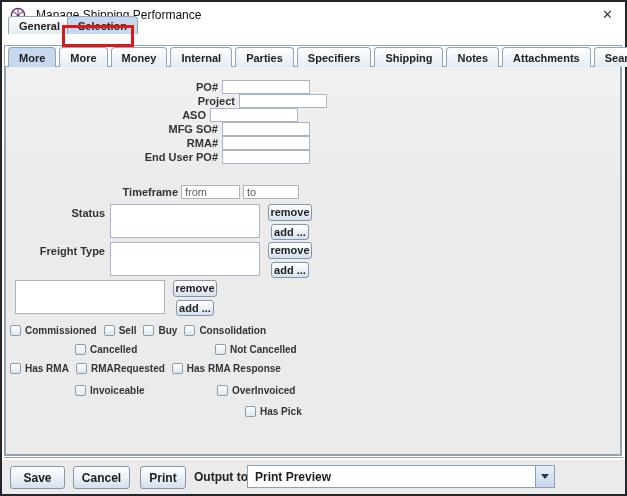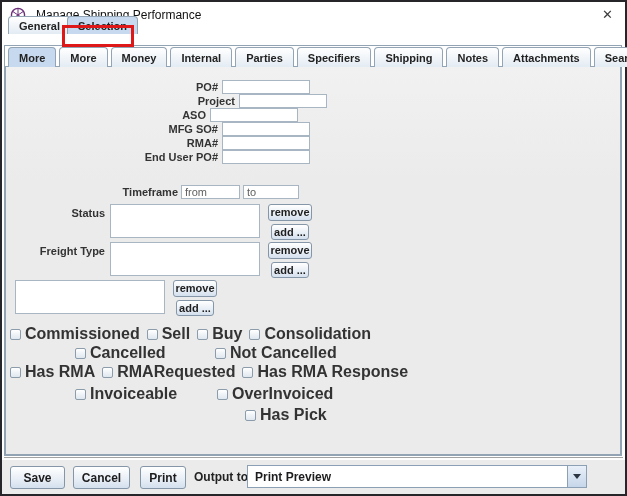--- a/index.html
+++ b/index.html
@@ -52,30 +52,30 @@
   .jbtn { font:bold 11px "Liberation Sans", sans-serif; color:#1f1f1f;
     background:linear-gradient(180deg,#ffffff 0%,#e9eff6 55%,#d4e0ee 100%);
     border:1px solid #8596a8; border-radius:3px; padding:0; line-height:1; cursor:default;margin-left:8px; }
   .jbtn.rem { width:44px; height:17px; }
   .jbtn.add { width:38px; height:16px; margin-top:3px; }
   .cbrow { position:absolute; display:flex; gap:7px; z-index:3; }
   .cbitem { display:flex; align-items:center; gap:4px; }
   .cbitem.abs { position:absolute; z-index:3; }
   .cb { width:11px; height:11px; border:1px solid #8c9cab; border-radius:2px;
     background:linear-gradient(#ffffff,#dfe7ef); flex:none; }
-  .cbl { font-weight:bold; font-size:16px; color:#333; white-space:nowrap; }
+  .cbl { font-weight:bold; font-size:10px; color:#333; white-space:nowrap; }
   
   .footer-sep { position:absolute; left:4px; right:4px; top:457px; height:2px;
     border-top:1px solid #a2a2a2; border-bottom:1px solid #fdfdfd; z-index:1; }
   .footerbar { position:absolute; left:2px; right:2px; top:460px; height:34px; background:#ebebeb; z-index:1; }
   .fbtn { position:absolute; top:466px; height:23px; z-index:3; font:bold 12px "Liberation Sans", sans-serif;
     color:#1c1c1c; background:linear-gradient(180deg,#ffffff 0%,#e9eff6 55%,#d4e0ee 100%);
     border:1px solid #8596a8; border-radius:3px; padding:0; cursor:default; }
   .output-label { position:absolute; left:194px; top:470px; font-weight:bold; font-size:12px; color:#222; z-index:3; }
-  .output-combo { position:absolute; left:247px; top:465px; width:340px; height:23px;
+  .output-combo { position:absolute; left:247px; top:465px; width:308px; height:23px;
     display:flex; align-items:stretch; background:#fff; border:1px solid #8ba0b4; z-index:3; }
   .output-value { flex:1; font-weight:bold; font-size:12px; color:#1d1d1f; padding:4px 0 0 7px; overflow:hidden; white-space:nowrap; }
   .output-combo .arrowbtn { width:19px; }
 </style>
 </head>
 <body>
 
 <div class="dialog">
 
   <div class="titlebar">

